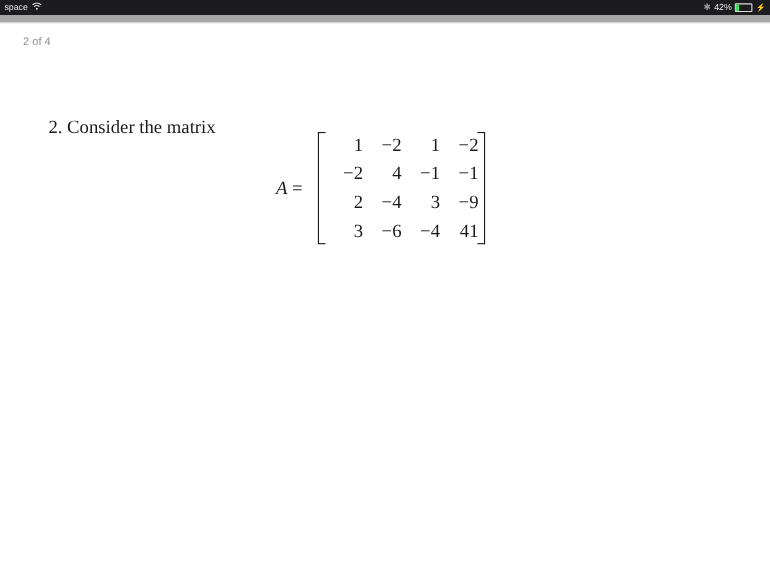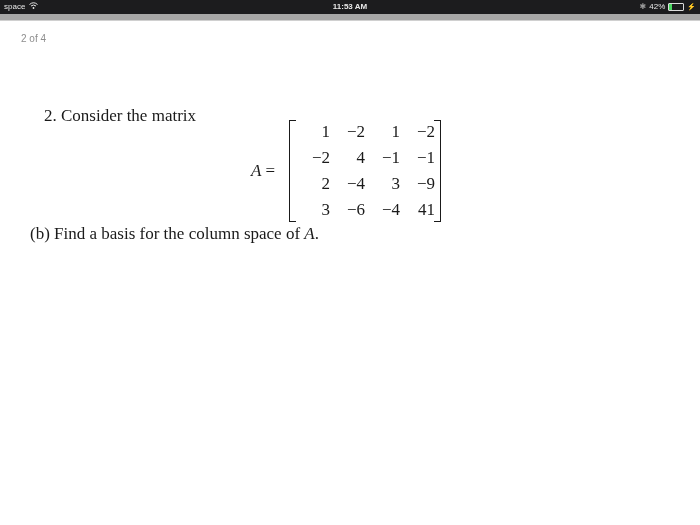--- a/index.html
+++ b/index.html
@@ -33,21 +33,20 @@
   <div class="left">
     <span>space</span>
     <span>
       <svg width="9" height="7" viewBox="0 0 9 7">
           <path d="M0.5 2.5 Q4.5 -1 8.5 2.5" stroke="#e8e8e8" fill="none" stroke-width="1"></path>
           <path d="M2 4 Q4.5 2 7 4" stroke="#e8e8e8" fill="none" stroke-width="1"></path>
           <circle cx="4.5" cy="6" r="0.9" fill="#e8e8e8"></circle>
         </svg>
     </span>
   </div>
-  <div class="center">11:53 AM</div>
   <div class="right">
     <span style="color:#999">✱</span>
     <span>42%</span>
     <span class="battery">
         <span class="fill"></span>
       </span>
     <span style="font-size:7px">⚡</span>
   </div>
 </div>
 <div class="graybar"></div>
@@ -78,15 +77,14 @@
         <span>3</span>
         <span>−6</span>
         <span>−4</span>
         <span>41</span>
       </div>
       <div class="br"></div>
     </div>
   </div>
 
   <div class="parts">
-    <div><span>(b) Find a basis for the column space of </span><i>A</i><span>.</span></div>
   </div>
 </div>
 
 </body></html>

